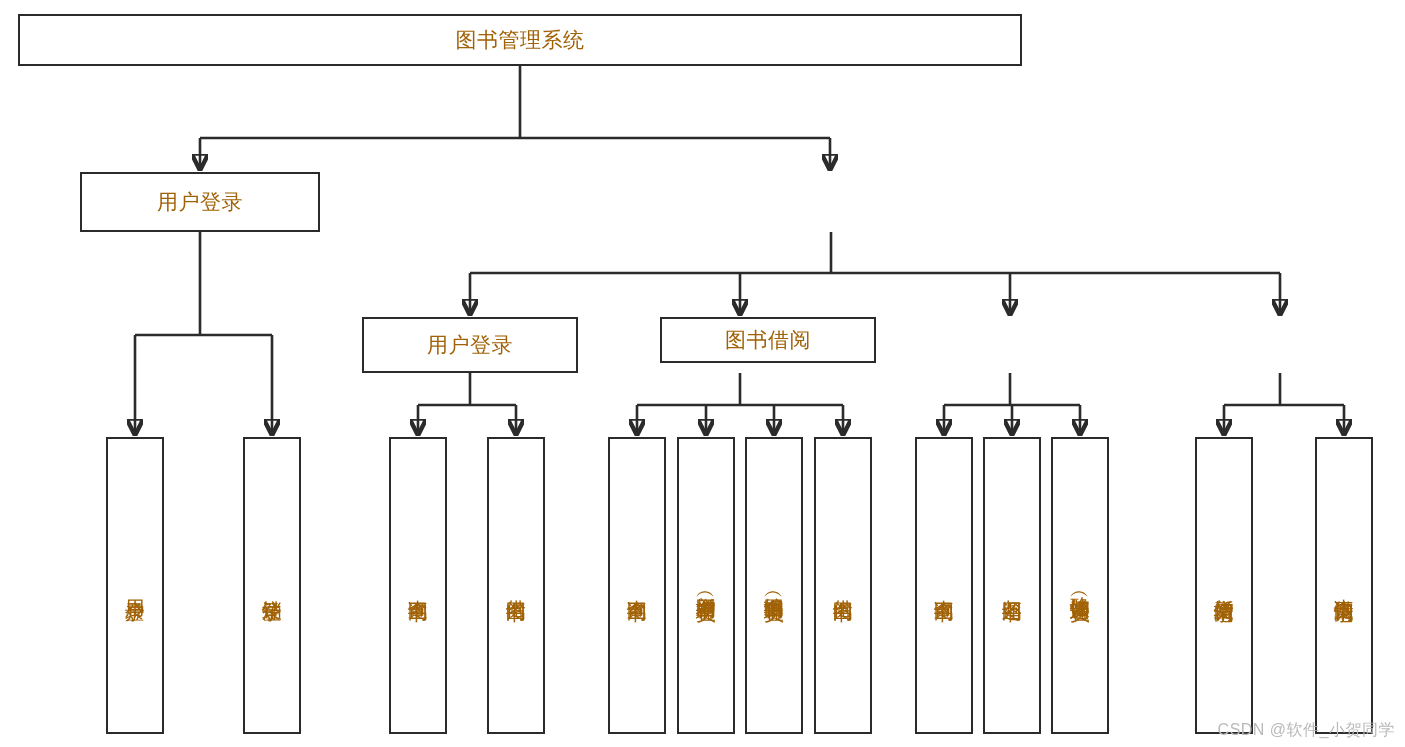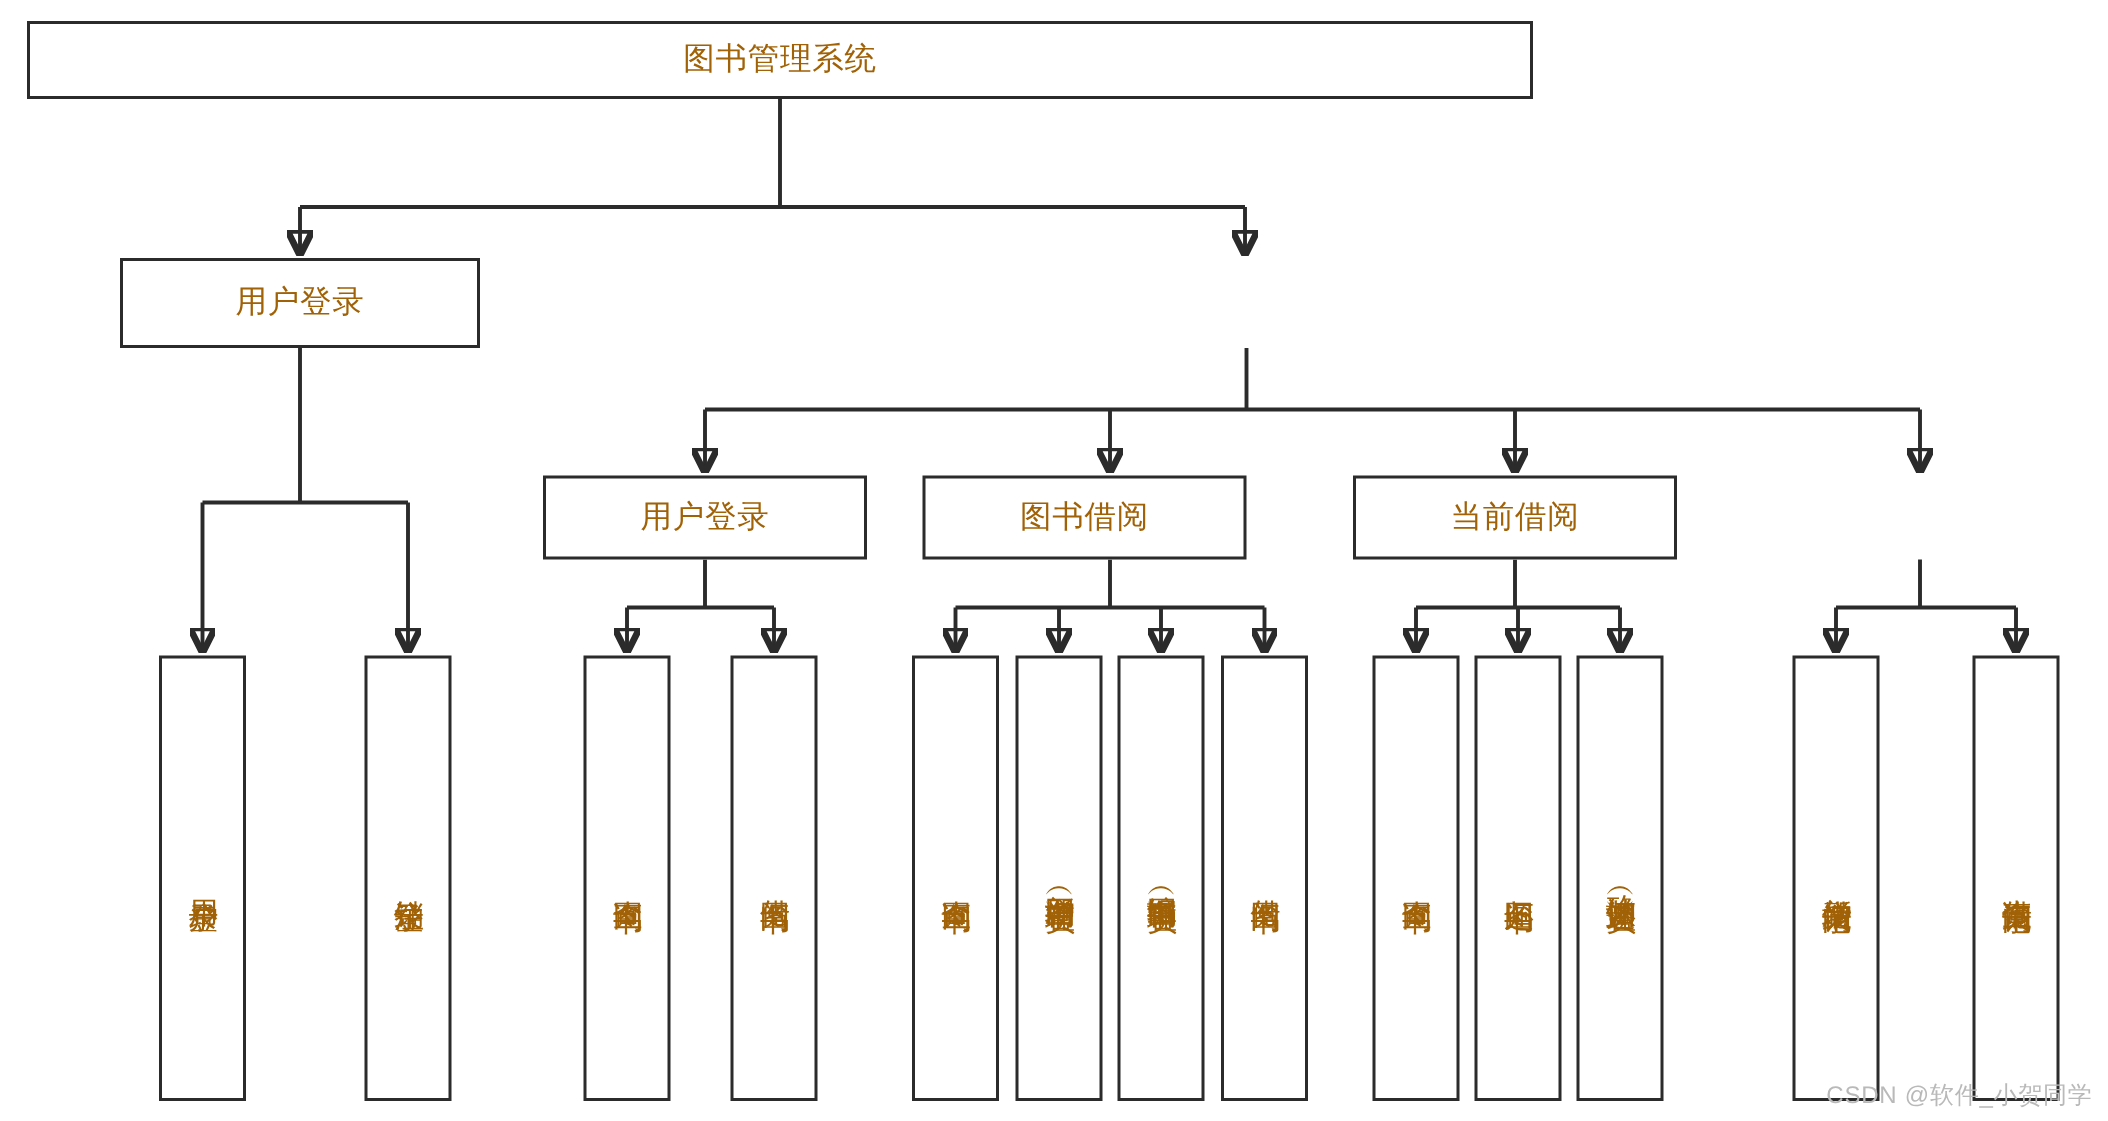--- a/index.html
+++ b/index.html
@@ -128,25 +128,22 @@
     <span class="node-label">图书管理系统</span>
   </div>
 
   <div class="node" style="left: 80px; top: 172px; width: 240px; height: 60px;">
     <span class="node-label">用户登录</span>
   </div>
 
   <div class="node" style="left: 362px; top: 317px; width: 216px; height: 56px;">
     <span class="node-label">用户登录</span>
   </div>
-  <div class="node" style="left: 615px; top: 317px; width: 216px; height: 56px;">
+  <div class="node" style="left: 660px; top: 317px; width: 216px; height: 46px;">
     <span class="node-label">图书借阅</span>
-  </div>
-  <div class="node" style="left: 902px; top: 317px; width: 216px; height: 56px;">
-    <span class="node-label">当前借阅</span>
   </div>
 
   <div class="node vertical" style="left: 106px; top: 437px; width: 58px; height: 297px;">
     <span class="node-label">用户登录</span>
   </div>
   <div class="node vertical" style="left: 243px; top: 437px; width: 58px; height: 297px;">
     <span class="node-label">注销登录</span>
   </div>
   <div class="node vertical" style="left: 389px; top: 437px; width: 58px; height: 297px;">
     <span class="node-label">查询图书</span>

